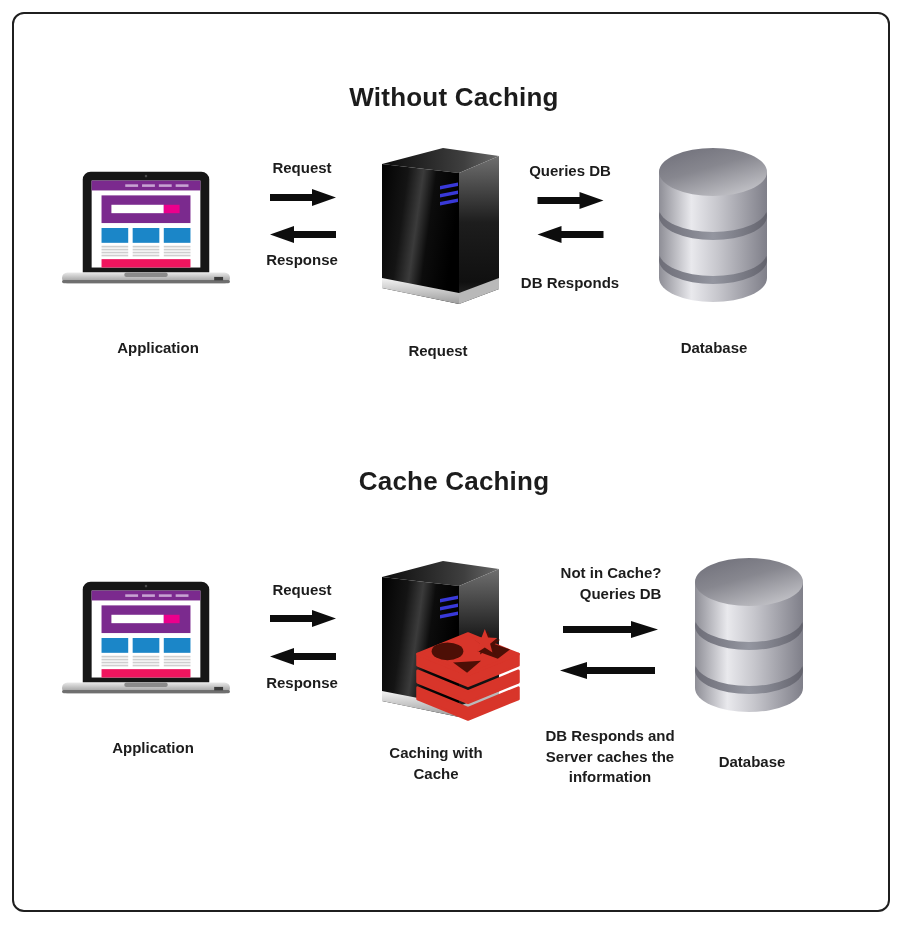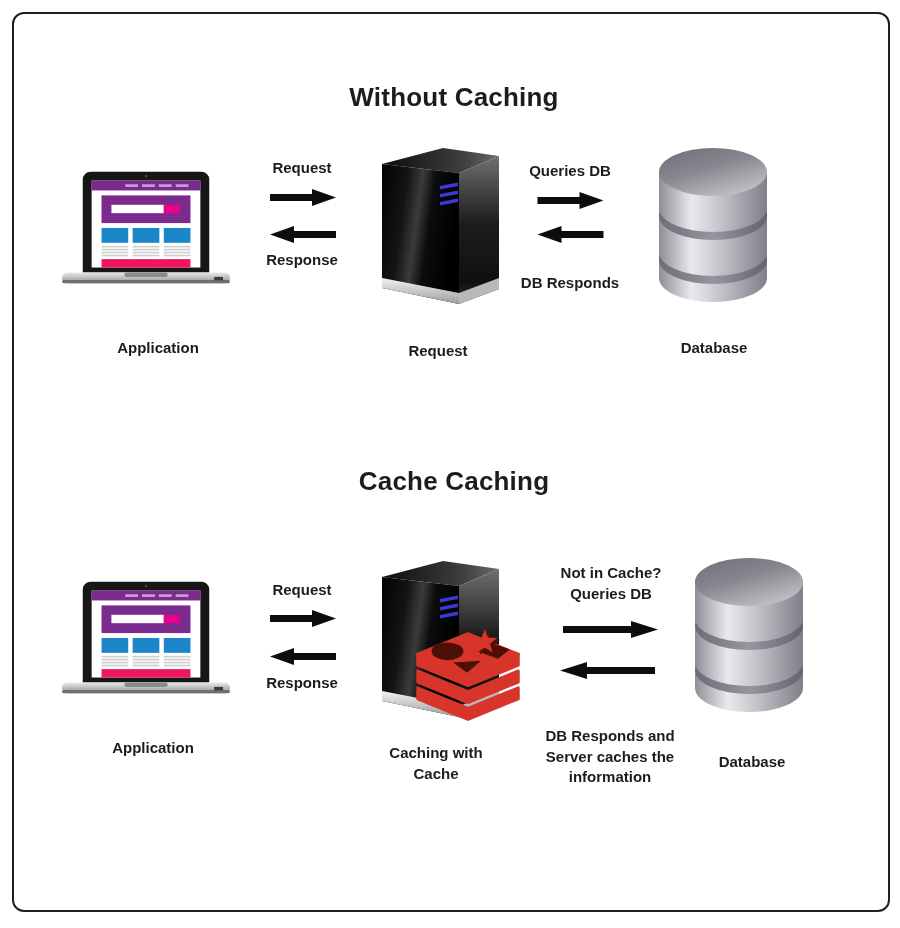--- a/index.html
+++ b/index.html
@@ -230,21 +230,21 @@
   </div>
   <div class="lbl" style="left:302px;top:673px;">Response</div>
 
   <svg class="abs" style="left:380px;top:560px;" width="121" height="157" viewBox="0 0 121 157">
       <use href="#g-server"></use>
     </svg>
   <svg class="abs" style="left:412px;top:628px;" width="112" height="97" viewBox="0 0 120 104">
       <use href="#g-redis"></use>
     </svg>
 
-  <div class="lbl" style="left:611px;top:563px;">Not in Cache?
+  <div class="lbl" style="left:611px;top:563px;text-align:right;">Not in Cache?
 Queries DB</div>
   <div class="arrow" style="left:563px;top:621px;width:95px;height:17px;">
     <svg viewBox="0 0 95 17">
         <use href="#g-arrow-long"></use>
       </svg>
   </div>
   <div class="arrow flip" style="left:560px;top:662px;width:95px;height:17px;">
     <svg viewBox="0 0 95 17">
         <use href="#g-arrow-long"></use>
       </svg>

